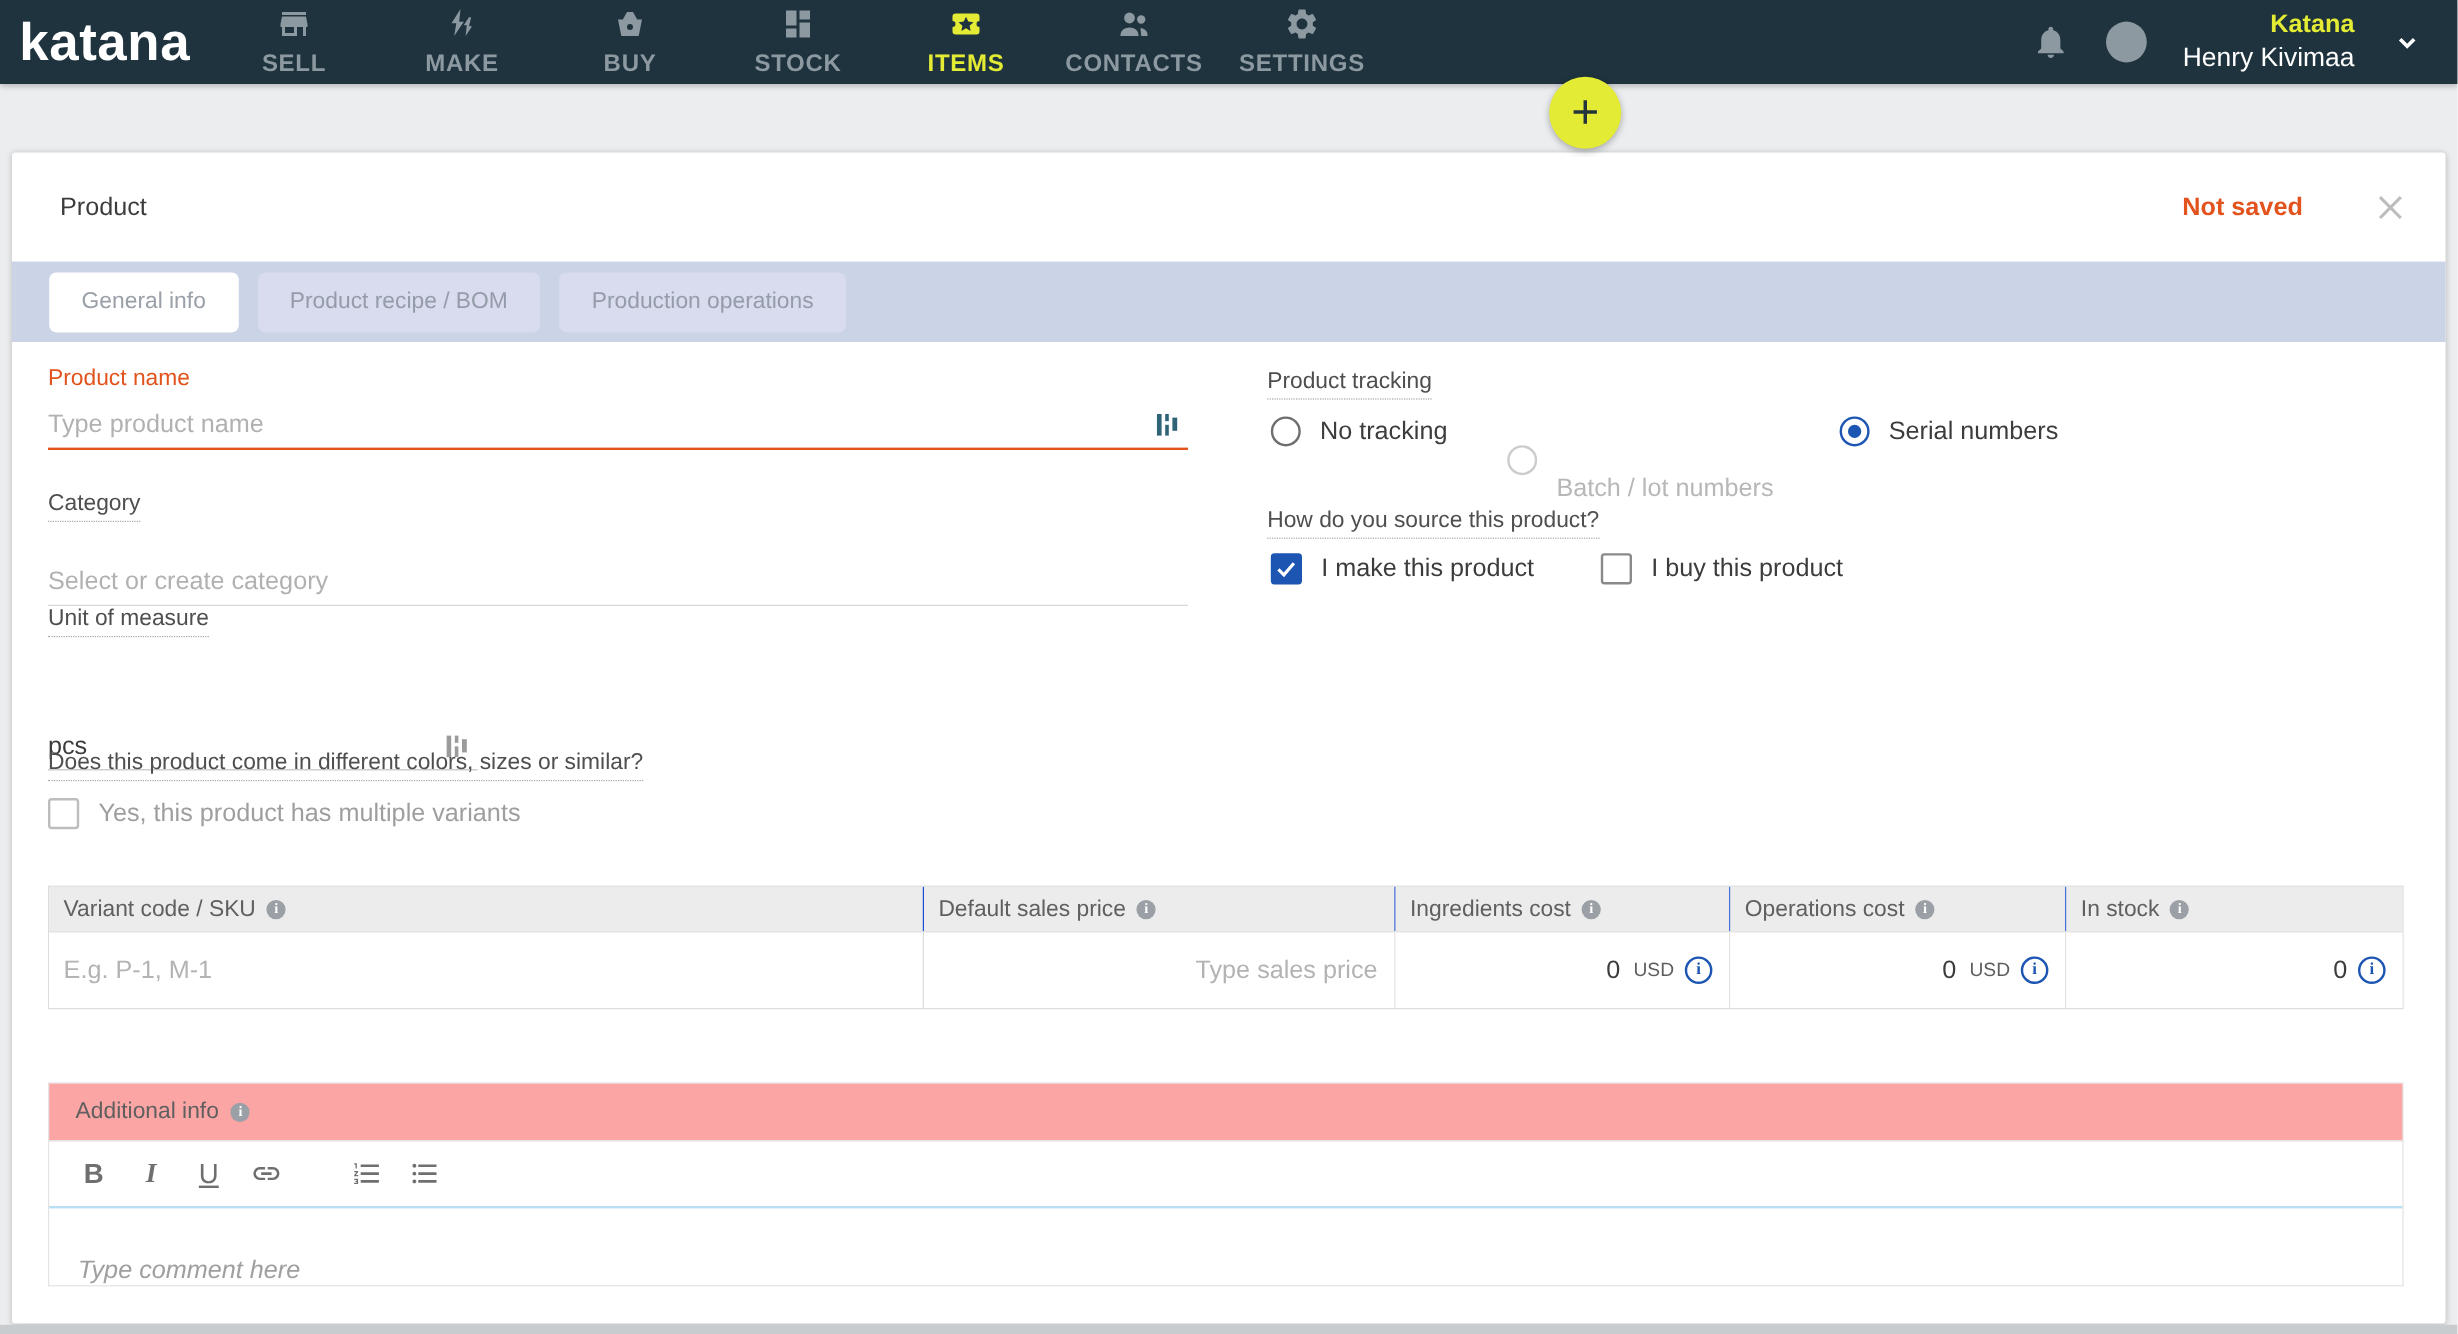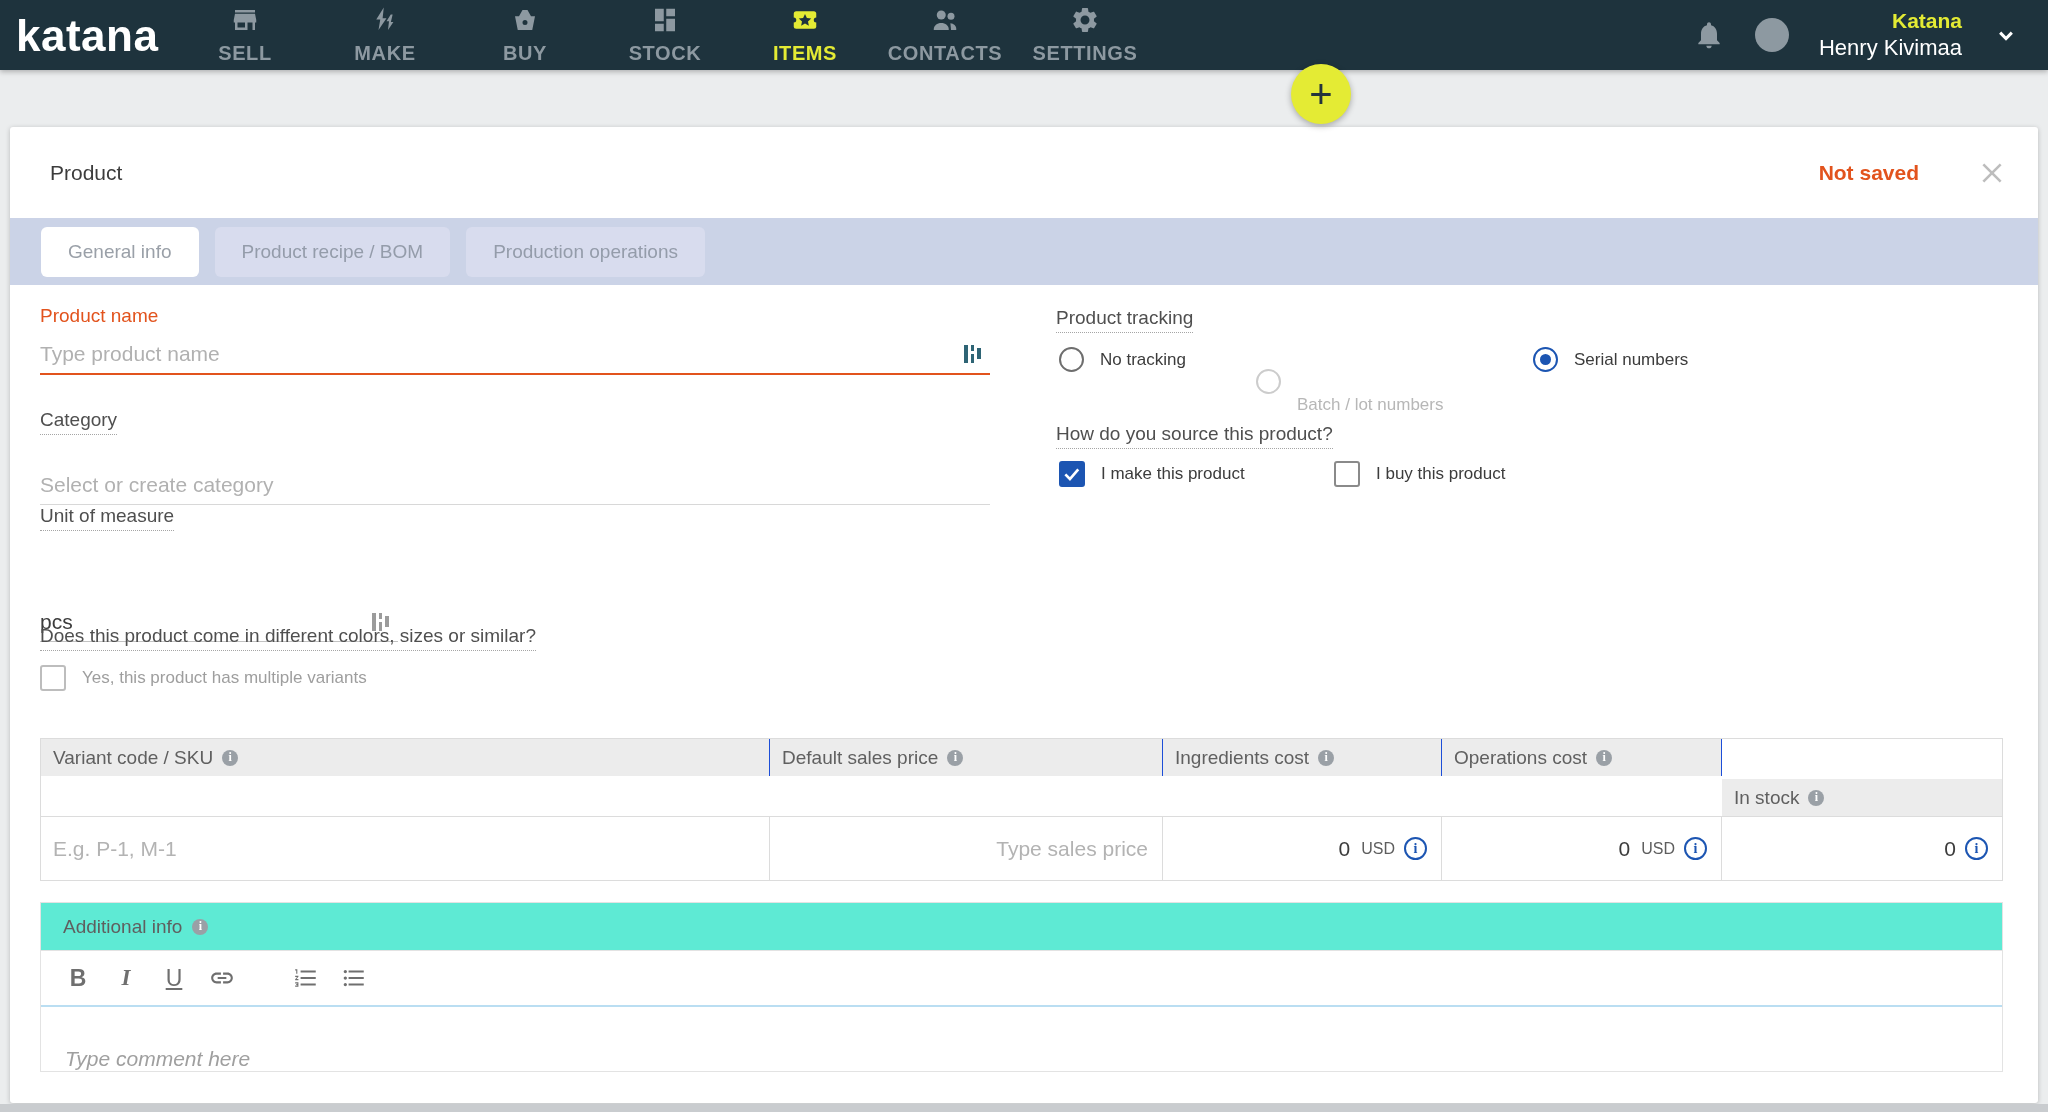--- a/index.html
+++ b/index.html
@@ -97,21 +97,21 @@
   .u-gray   { border-bottom:1px solid #d8d8d8; }
   .u-gray2  { border-bottom:1px solid #c2c2c2; }
 
   .bcode { width:20px; height:24px; }
   .bcode rect { fill:currentColor; }
   .bcode.teal { color:#2e6475; }
   .bcode.gray { color:#9b9b9b; }
 
   
   .opt { display:inline-flex; align-items:center; gap:16px; cursor:pointer; }
-  .opt .olabel { font-size:17px; color:#3c3c3c; }
+  .opt .olabel { font-size:21px; color:#3c3c3c; }
   .opt.disabled .olabel { color:#b7b7b7;margin-top:48px; }
   .opt.muted .olabel { color:#9e9e9e; }
   .radio { width:25px; height:25px; border-radius:50%; border:2.5px solid #6e6e6e; background:#fff; }
   .opt.disabled .radio { border-color:#cccccc; }
   .radio.checked { border-color:#1c55b2; position:relative; }
   .radio.checked::after {
     content:""; position:absolute; left:4.5px; top:4.5px; width:11px; height:11px;
     border-radius:50%; background:#1c55b2;
   }
   .cbox { width:26px; height:26px; border:2.5px solid #8a8a8a; border-radius:3px; background:#fff;
@@ -136,38 +136,38 @@
   }
   .info-blue::before { content:"i"; }
 
   
   .vtable { left:30px; top:453px; width:1963px; border:1px solid #dcdcdc; }
   .trow { display:grid; grid-template-columns:729px 393px 279px 280px 280px; }
   .th {
     background:#ececec; height:37px; display:flex; align-items:center; gap:9px;
     padding-left:12px; font-size:19px; color:#606060; border-right:1px solid #1d4ed8;
   }
-  .th:last-child { border-right:none;margin-top:40px; }
+  .th:last-child { border-right:none; }
   .td {
     background:#ffffff; height:64px; display:flex; align-items:center;
     border-right:1px solid #dcdcdc; border-top:1px solid #dcdcdc;
     font-size:21px; padding:0 14px 0 12px;
   }
   .td:last-child { border-right:none; }
   .td.rt { justify-content:flex-end; gap:9px; }
   .td .unit { font-size:16px; color:#5e5e5e; margin-left:2px; }
   .cell-input { border:none; outline:none; background:transparent; width:100%;
     font-family:"Liberation Sans", sans-serif; font-size:21px; color:#3c3c3c; }
   .cell-input::placeholder { color:#b3b3b3; }
   .cell-input.rt { text-align:right; }
 
   
   .addinfo { left:30px; top:617px; width:1963px; border:1px solid #e3e3e3; background:#fff; }
   .addinfo-head {
-    height:48px; background:#5eead4; display:flex; align-items:center; gap:10px;
+    height:48px; background:#fca5a5; display:flex; align-items:center; gap:10px;
     padding-left:22px; font-size:19px; color:#5f5f5f; border-bottom:1px solid #e3e3e3;
   }
   .toolbar { height:54px; display:flex; align-items:center; gap:22px; padding-left:24px; color:#6f6f6f; }
   .tb-btn { cursor:pointer; display:inline-flex; align-items:center; justify-content:center;
     width:26px; height:28px; font-size:23px; color:#6f6f6f; }
   .tb-bold { font-weight:700; }
   .tb-italic { font-style:italic; font-family:"Liberation Serif", serif; font-weight:700; }
   .tb-under { text-decoration:underline; }
   .tb-btn svg { width:26px; height:26px; fill:#6f6f6f; }
   .tb-gap { width:14px; }

